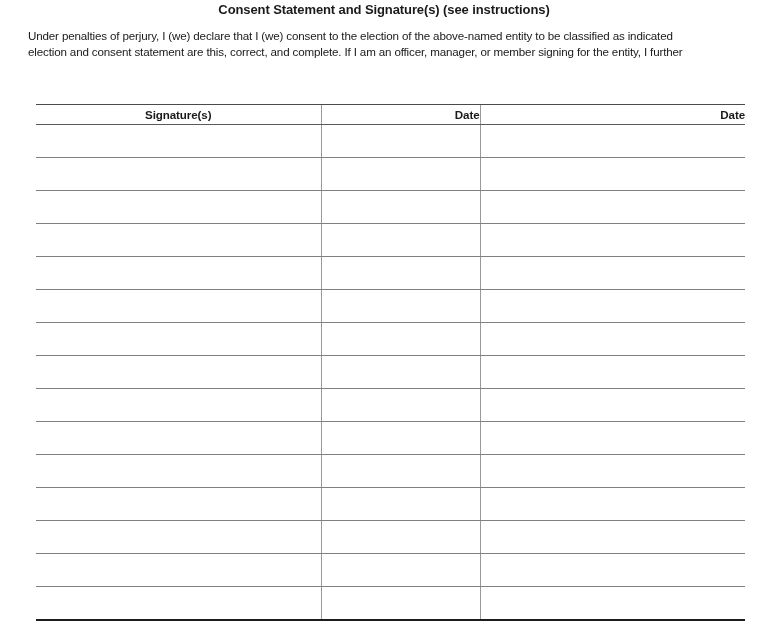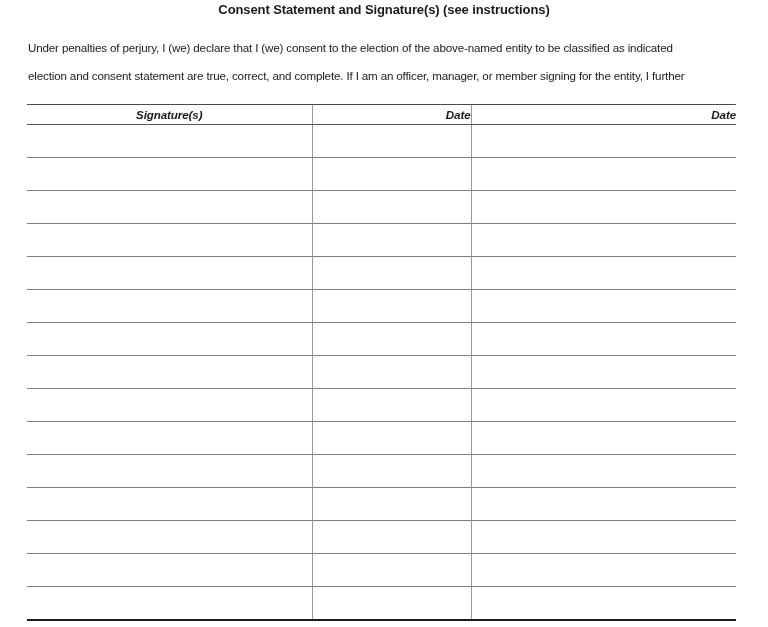--- a/index.html
+++ b/index.html
@@ -42,32 +42,30 @@
     top: 28px;
     width: 708px;
     font-size: 11.6px;
     line-height: 15.6px;
     text-align: left;
     letter-spacing: -0.15px;
   }
   .declaration .pline {
     display: block;
     white-space: nowrap;
-    margin-top: 12px;
   }
 
   
   .sig-table {
     position: absolute;
-    left: 27px;
+    left: 36px;
     top: 104px;
     width: 709px;
     border-collapse: collapse;
     table-layout: fixed;
-    font-style: italic;
   }
   .sig-table col.c-sig   { width: 285px; }
   .sig-table col.c-date  { width: 159px; }
   .sig-table col.c-title { width: 265px; }
 
   .sig-table thead th {
     height: 19px;
     font-size: 11.6px;
     font-weight: bold;
     text-align: center;
@@ -98,21 +96,21 @@
 </style>
 </head>
 <body>
 
 <div class="page">
 
   <div class="section-title">Consent Statement and Signature(s) (see instructions)</div>
 
   <div class="declaration">
     <span class="pline">Under penalties of perjury, I (we) declare that I (we) consent to the election of the above-named entity to be classified as indicated</span>
-    <span class="pline">election and consent statement are true, correct, and complete. If I am an officer, manager, or member signing for the entity, I further</span>
+    <span class="pline">election and consent statement are this, correct, and complete. If I am an officer, manager, or member signing for the entity, I further</span>
   </div>
 
   <table class="sig-table">
     <colgroup>
       <col class="c-sig">
       <col class="c-date">
       <col class="c-title">
     </colgroup>
     <thead>
       <tr>

